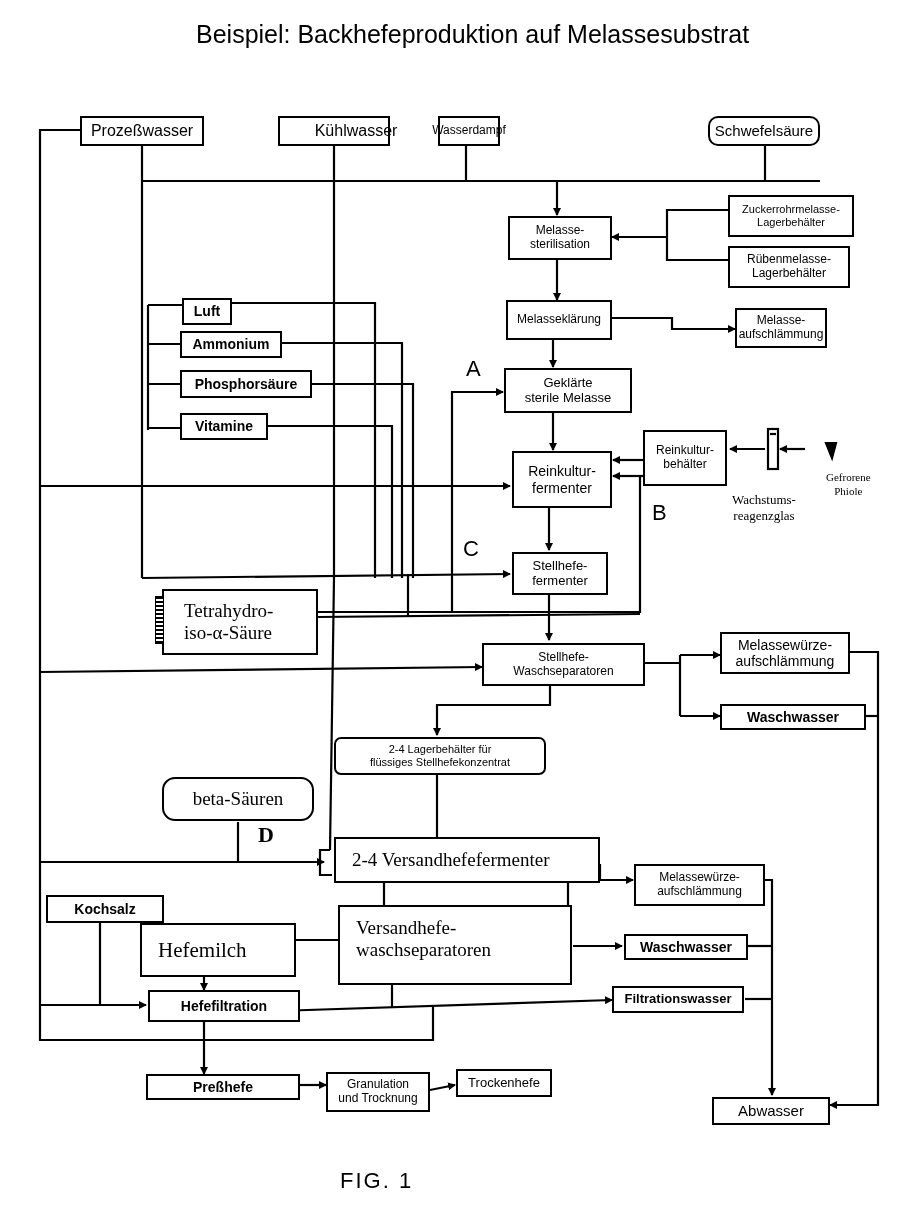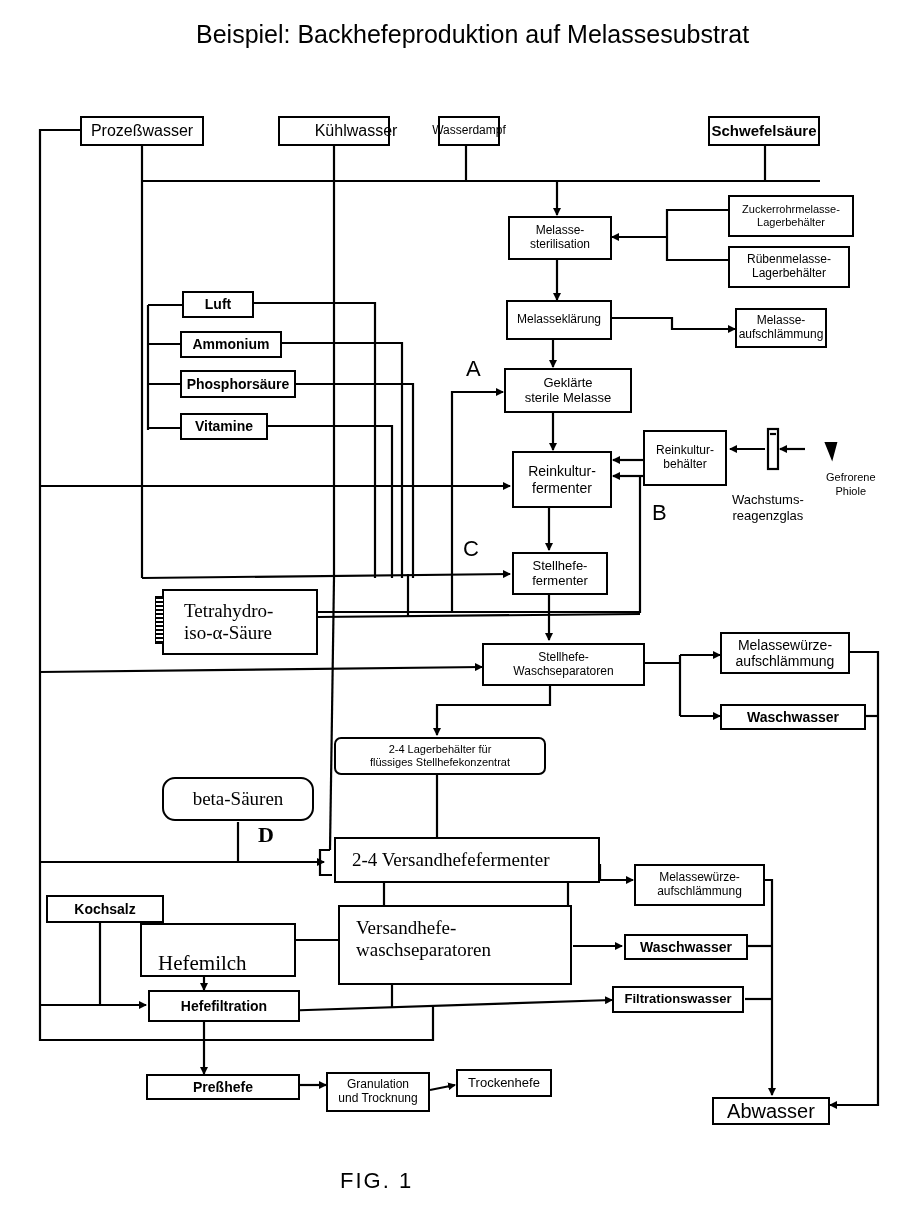--- a/index.html
+++ b/index.html
@@ -5,28 +5,28 @@
   html, body { margin: 0; padding: 0; background: #ffffff; }
   body { width: 921px; height: 1217px; position: relative; overflow: hidden; font-family: "Liberation Sans", sans-serif; color: #000; }
   #diagram { position: absolute; left: 0; top: 0; width: 921px; height: 1217px; }
   .title { position: absolute; left: 196px; top: 20px; font-size: 25px; font-family: "Liberation Sans", sans-serif; white-space: nowrap; }
   .box { position: absolute; border: 2px solid #000; background: #fff; box-sizing: border-box; display: flex; align-items: center; justify-content: center; text-align: center; line-height: 1.15; font-family: "Liberation Sans", sans-serif; }
   .box span { display: block; }
   .s11 { font-size: 11px; }
   .s12 { font-size: 12px; }
   .s13 { font-size: 13px; }
   .s14 { font-size: 14px; font-weight: bold; }
-  .s15 { font-size: 20px; }
+  .s15 { font-size: 15px; }
   .s16 { font-size: 16px; }
   .serif { font-family: "Liberation Serif", serif; }
   .serif18 { font-family: "Liberation Serif", serif; font-size: 19px; }
-  .serif20 { font-family: "Liberation Serif", serif; font-size: 21px; align-items: flex-end; }
+  .serif20 { font-family: "Liberation Serif", serif; font-size: 21px; }
   .left { justify-content: flex-start; text-align: left; padding-left: 16px; }
   .tall8 { font-size: 12px; }
-  .label { position: absolute; font-family: Liberation Sans, sans-serif; white-space: nowrap; }
+  .label { position: absolute; font-family: Liberation Serif, serif; white-space: nowrap; }
   .marker { position: absolute; font-family: "Liberation Sans", sans-serif; font-size: 22px; font-weight: normal; }
   .fig { position: absolute; left: 340px; top: 1168px; font-size: 22px; font-family: "Liberation Sans", sans-serif; letter-spacing: 2px; }
 </style>
 </head>
 <body>
 
 <svg id="diagram" viewBox="0 0 921 1217" xmlns="http://www.w3.org/2000/svg">
   <defs>
     <marker id="arr" markerWidth="8" markerHeight="8" refX="7" refY="4" orient="auto" markerUnits="userSpaceOnUse">
       <path d="M0,0 L8,4 L0,8 Z" fill="#000"></path>
@@ -154,21 +154,21 @@
 
 <div class="box s16" style="left:80px;top:116px;width:124px;height:30px;">
     <span>Prozeßwasser</span>
   </div>
 <div class="box s16" style="left:278px;top:116px;width:112px;height:30px;padding-left:44px;">
     <span>Kühlwasser</span>
   </div>
 <div class="box tall8" style="left:438px;top:116px;width:62px;height:30px;">
     <span>Wasserdampf</span>
   </div>
-<div class="box s14" style="left:708px;top:116px;width:112px;height:30px;font-weight:bold;font-size:15px;">
+<div class="box s14" style="left:708px;top:116px;width:112px;height:30px;font-weight:normal;font-size:15px;border-radius:10px;">
     <span>Schwefelsäure</span>
   </div>
 
 <div class="box s11" style="left:728px;top:195px;width:126px;height:42px;">
     <div>
       <span>Zuckerrohrmelasse-</span>
       <span>Lagerbehälter</span>
     </div>
   </div>
 <div class="box s12" style="left:728px;top:246px;width:122px;height:42px;">
@@ -214,27 +214,27 @@
 
 <div class="label s13" style="left:732px;top:492px;text-align:center;line-height:1.2;">
     <span style="display:block">Wachstums-</span>
     <span style="display:block">reagenzglas</span>
   </div>
 <div class="label s11" style="left:826px;top:470px;text-align:center;line-height:1.3;">
     <span style="display:block">Gefrorene</span>
     <span style="display:block">Phiole</span>
   </div>
 
-<div class="box s14" style="left:182px;top:291px;width:72px;height:27px;">
+<div class="box s14" style="left:182px;top:298px;width:50px;height:27px;">
     <span>Luft</span>
   </div>
 <div class="box s14" style="left:180px;top:331px;width:102px;height:27px;">
     <span>Ammonium</span>
   </div>
-<div class="box s14" style="left:180px;top:370px;width:116px;height:28px;">
+<div class="box s14" style="left:180px;top:370px;width:132px;height:28px;">
     <span>Phosphorsäure</span>
   </div>
 <div class="box s14" style="left:180px;top:413px;width:88px;height:27px;">
     <span>Vitamine</span>
   </div>
 
 <div class="box s13" style="left:512px;top:552px;width:96px;height:43px;">
     <div>
       <span>Stellhefe-</span>
       <span>fermenter</span>

